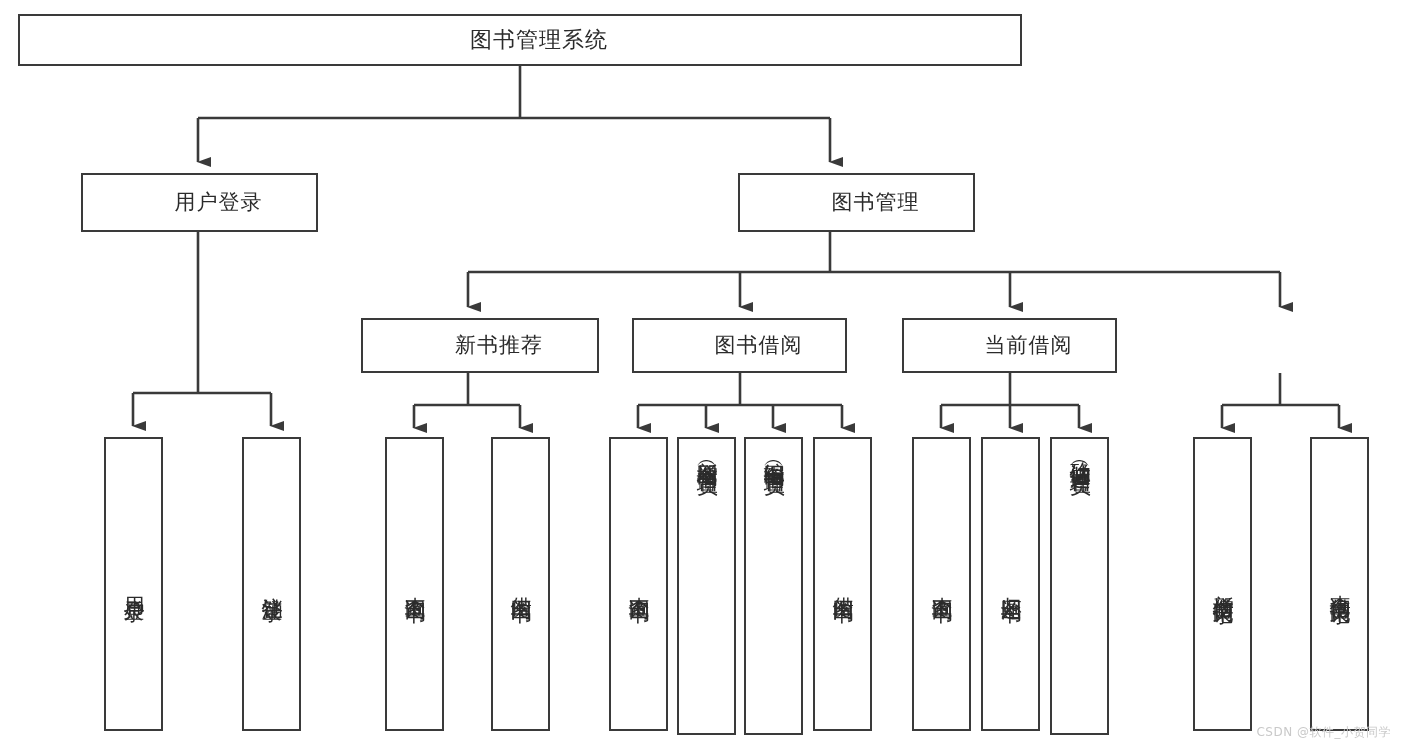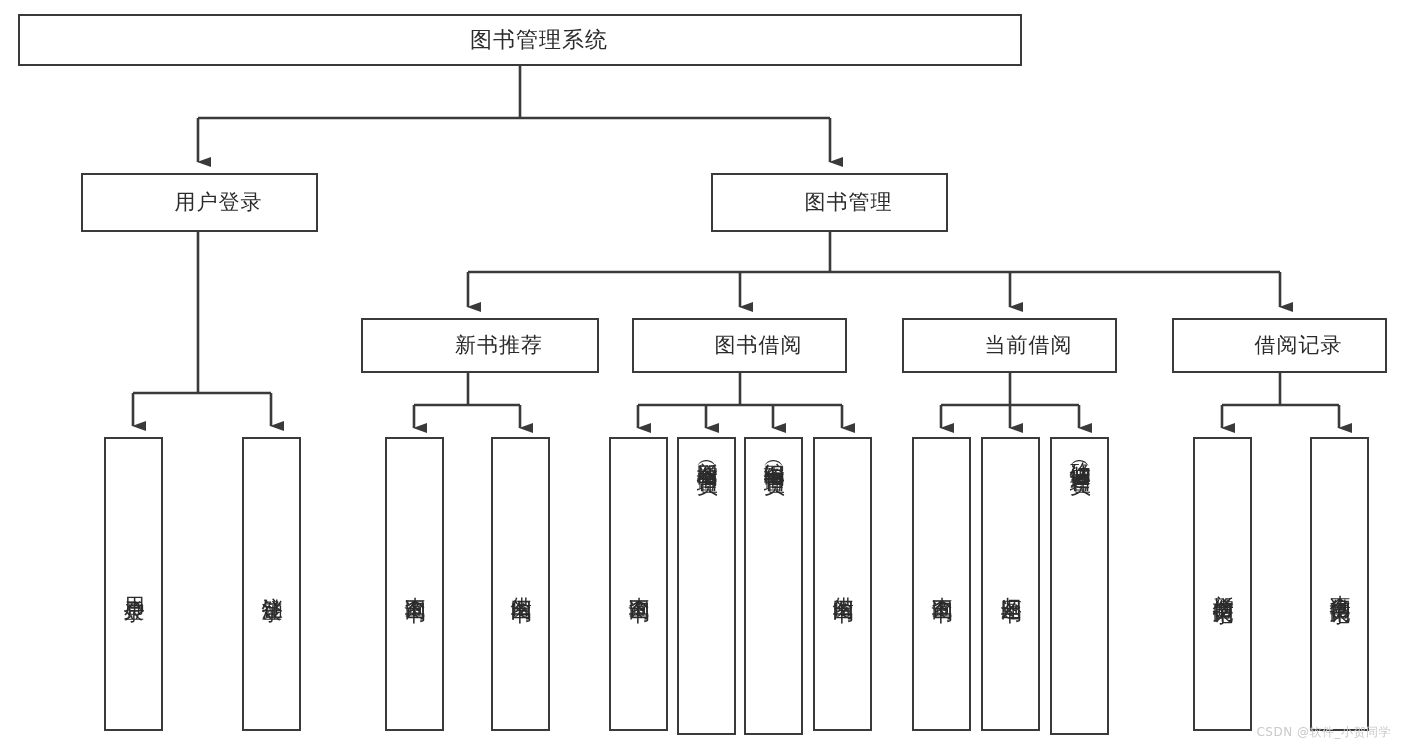--- a/index.html
+++ b/index.html
@@ -136,39 +136,36 @@
   </svg>
 
   <div class="node horiz root" style="left:18px; top:14px; width:1004px; height:52px;">
     <span>图书管理系统</span>
   </div>
 
   <div class="node horiz" style="left:81px; top:173px; width:237px; height:59px;">
     <span>用户登录</span>
   </div>
 
-  <div class="node horiz" style="left:711px; top:173px; width:237px; height:59px;">
+  <div class="node horiz" style="left:738px; top:173px; width:237px; height:59px;">
     <span>图书管理</span>
   </div>
 
   <div class="node horiz" style="left:361px; top:318px; width:238px; height:55px;">
     <span>新书推荐</span>
   </div>
 
   <div class="node horiz" style="left:632px; top:318px; width:215px; height:55px;">
     <span>图书借阅</span>
   </div>
 
   <div class="node horiz" style="left:902px; top:318px; width:215px; height:55px;">
     <span>当前借阅</span>
   </div>
 
-  <div class="node horiz" style="left:1172px; top:318px; width:215px; height:55px;">
-    <span>借阅记录</span>
-  </div>
 
   <div class="leaf" style="left:104px; top:437px; width:59px; height:294px;">
     <span class="vtext">用户登录</span>
   </div>
   <div class="leaf" style="left:242px; top:437px; width:59px; height:294px;">
     <span class="vtext">注销登录</span>
   </div>
 
   <div class="leaf" style="left:385px; top:437px; width:59px; height:294px;">
     <span class="vtext">查询图书</span>

